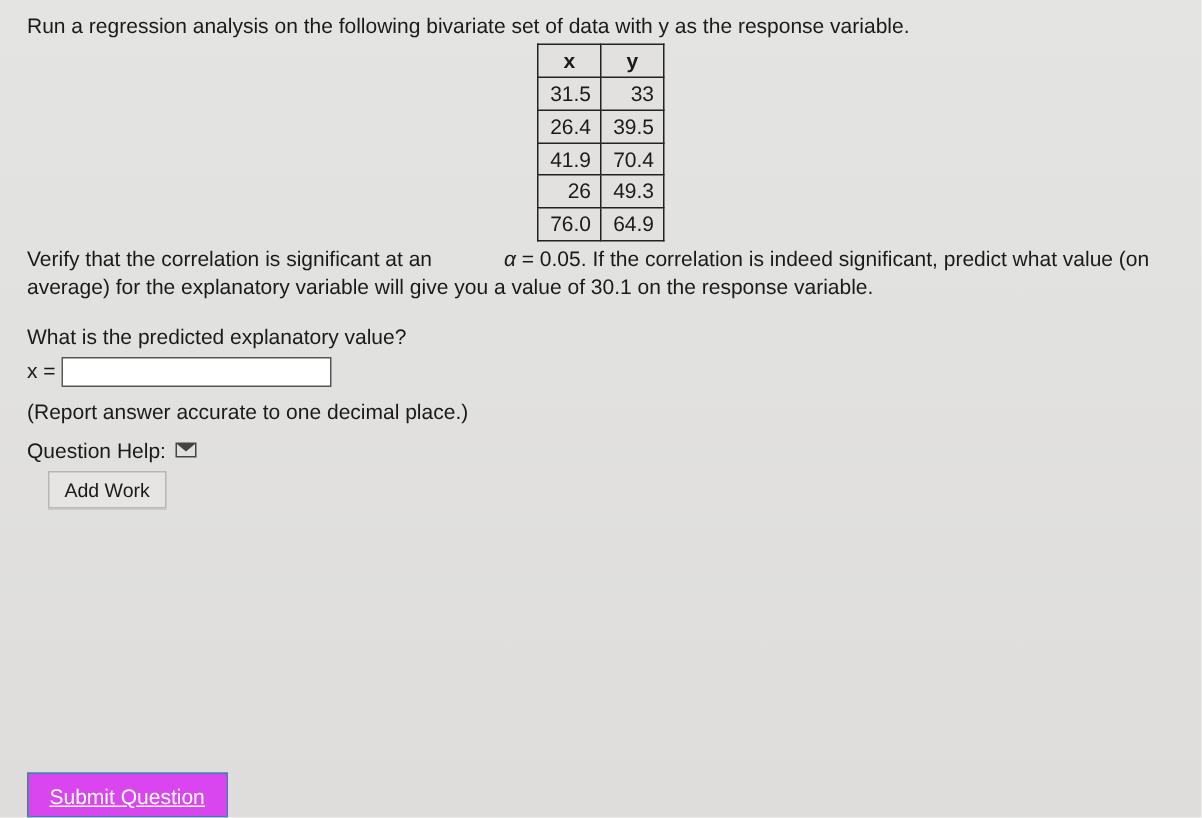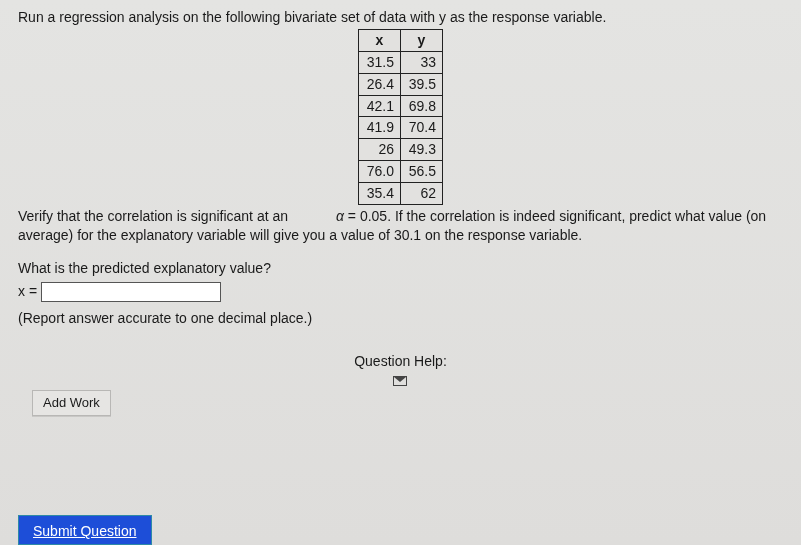--- a/index.html
+++ b/index.html
@@ -35,21 +35,21 @@
   .answer-row { margin-top: 4px; display: flex; align-items: center; gap: 4px; }
   .answer-row input {
     width: 180px;
     height: 20px;
     border: 1px solid #555;
     background: #fff;
     font-size: 13px;
     padding: 0 4px;
   }
   .report { margin-top: 7px; }
-  .qhelp { margin-top: 24px; display: flex; align-items: center; gap: 6px; flex-direction: column; }
+  .qhelp { margin-top: 7px; display: flex; align-items: center; gap: 6px; }
   .mail-icon {
     display: inline-block;
     width: 14px; height: 10px;
     border: 1px solid #444;
     position: relative;
     margin-right: 2px;
   }
   .mail-icon::before {
     content: "";
     position: absolute;
@@ -68,21 +68,21 @@
     border: 1px solid #b8b7b5;
     background: #e6e5e3;
     font-size: 13px;
     box-shadow: 0 1px 0 rgba(0,0,0,.1);
     cursor: pointer;
   }
   .submit {
     position: absolute;
     left: 18px;
     bottom: 0;
-    background: #1d4ed8;
+    background: #d946ef;
     color: #fff;
     border: 1px solid #2e8aa7;
     padding: 7px 14px 5px 14px;
     font-size: 14px;
     text-decoration: underline;
     cursor: pointer;
   }
   .alpha-expr { white-space: nowrap; margin-left: 44px; }
 </style>
 </head>
@@ -100,38 +100,30 @@
   <tbody>
     <tr>
         <td>31.5</td>
         <td>33</td>
       </tr>
     <tr>
         <td>26.4</td>
         <td>39.5</td>
       </tr>
     <tr>
-        <td>42.1</td>
-        <td>69.8</td>
-      </tr>
-    <tr>
         <td>41.9</td>
         <td>70.4</td>
       </tr>
     <tr>
         <td>26</td>
         <td>49.3</td>
       </tr>
     <tr>
         <td>76.0</td>
-        <td>56.5</td>
-      </tr>
-    <tr>
-        <td>35.4</td>
-        <td>62</td>
+        <td>64.9</td>
       </tr>
   </tbody>
 </table>
 
 <div class="paragraph">
   <span>Verify that the correlation is significant at an </span><span class="alpha-expr"><i>α</i><span> = </span><span>0.05</span></span><span>. If the correlation is indeed significant, predict what value (on average) for the explanatory variable will give you a value of </span><span>30.1</span><span> on the response variable.</span>
 </div>
 
 <div class="question-line" style="text-decoration-color: rgba(0,0,0,0);">What is the predicted explanatory value?</div>
 

